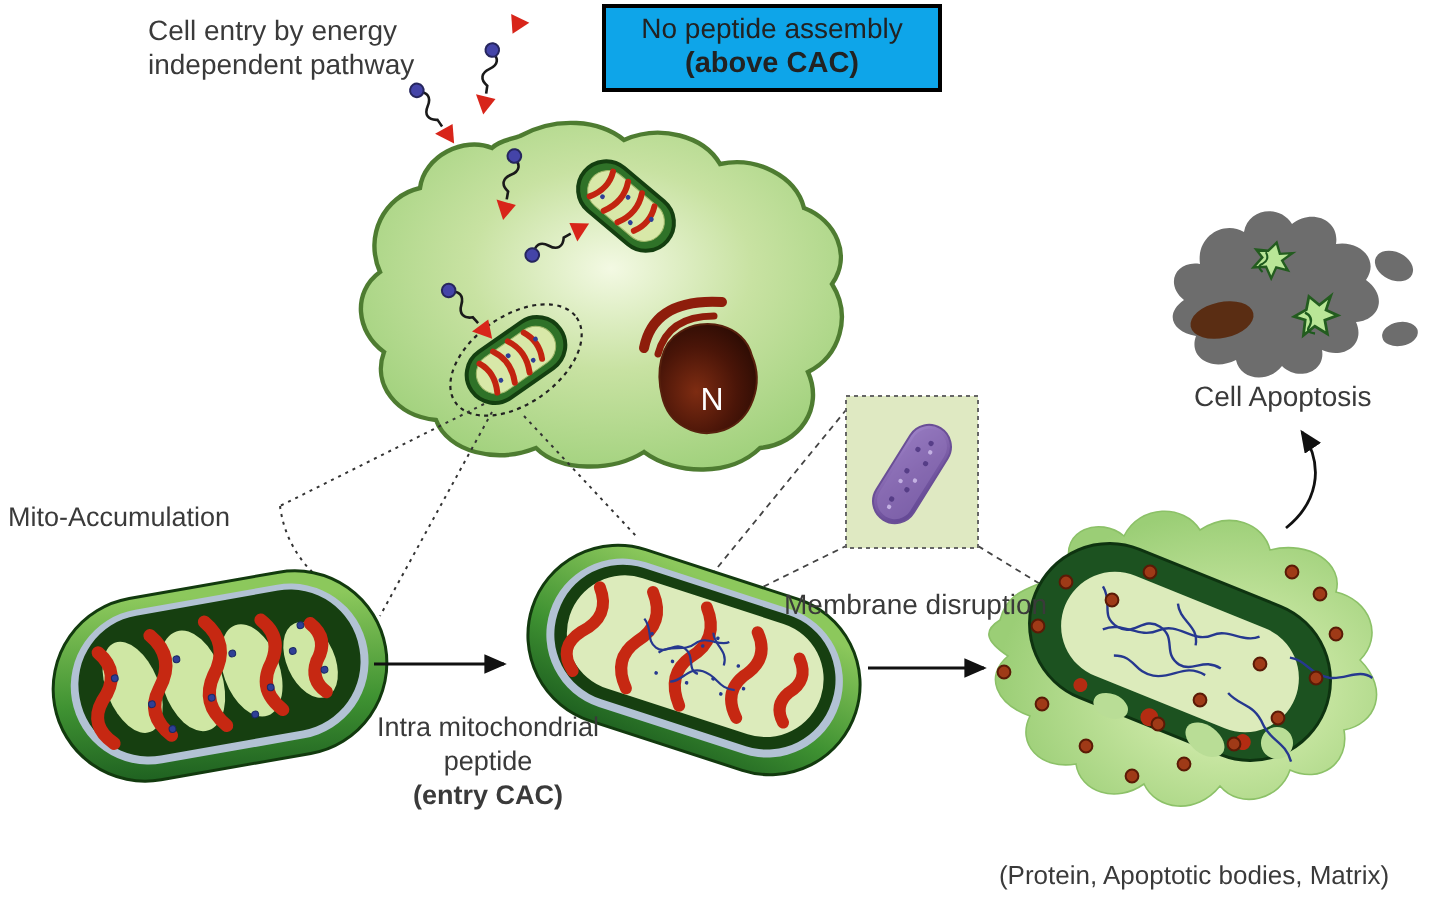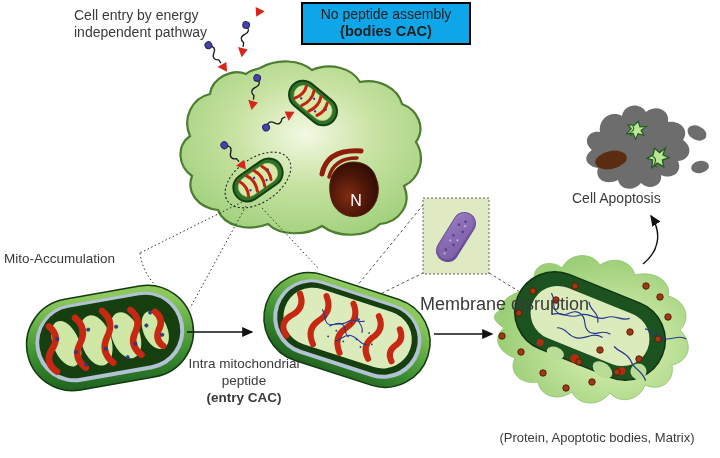--- a/index.html
+++ b/index.html
@@ -9,22 +9,22 @@
   .lbl{position:absolute;white-space:nowrap;}
   .lbl.center{text-align:center;white-space:normal;}
   .cell-entry{left:74px;top:7px;font-size:14px;line-height:17px;}
   .assembly-box{left:301px;top:2px;width:166px;border:2.5px solid #000;
                 background:#0ea5e9;text-align:center;font-size:14px;line-height:17px;
                 padding:2px 0 3px 0;color:#222;}
   .assembly-box .bold{font-weight:bold;font-size:14.5px;}
   .mito-accum{left:4px;top:251px;font-size:13.5px;}
   .intra{left:168px;top:355px;width:152px;font-size:13.5px;line-height:17px;}
   .intra .bold{font-weight:bold;}
-  .membrane{left:392px;top:294px;font-size:18px;margin-left:28px;}
-  .apoptosis{left:572px;top:190px;font-size:14px;}
+  .membrane{left:392px;top:294px;font-size:14px;}
+  .apoptosis{left:597px;top:190px;font-size:14px;}
   .leakage{left:478px;top:414px;width:238px;font-size:13px;line-height:16px;}
   .nuc-n{left:346px;top:192px;width:20px;color:#ffffff;font-size:16px;text-align:center;}
 </style>
 </head>
 <body>
 
 <div class="stage">
 
 <svg width="720" height="458" viewBox="0 0 720 458">
   <defs>
@@ -311,21 +311,21 @@
   </g>
 </svg>
 
 <div class="lbl cell-entry">
   <span>Cell entry by energy</span><br>
   <span>independent pathway</span>
 </div>
 
 <div class="lbl assembly-box">
   <span>No peptide assembly</span><br>
-  <span class="bold">(bodies CAC)</span>
+  <span class="bold">(above CAC)</span>
 </div>
 
 <div class="lbl mito-accum">Mito-Accumulation</div>
 
 <div class="lbl center intra">
   <span>Intra mitochondrial</span><br>
   <span>peptide</span><br>
   <span class="bold">(entry CAC)</span>
 </div>
 

